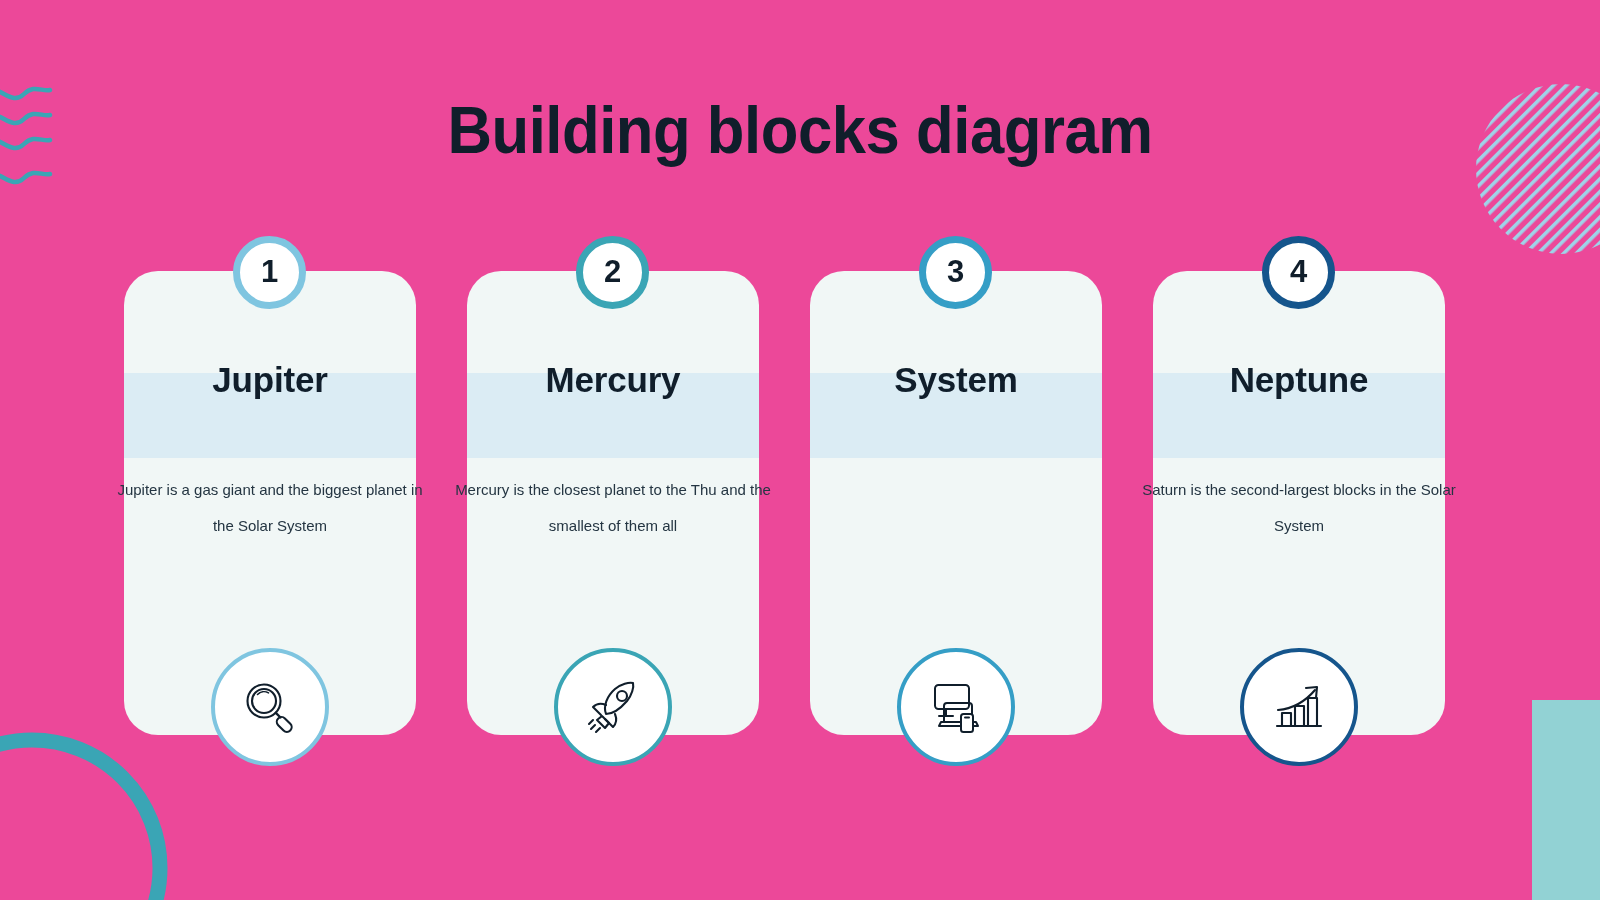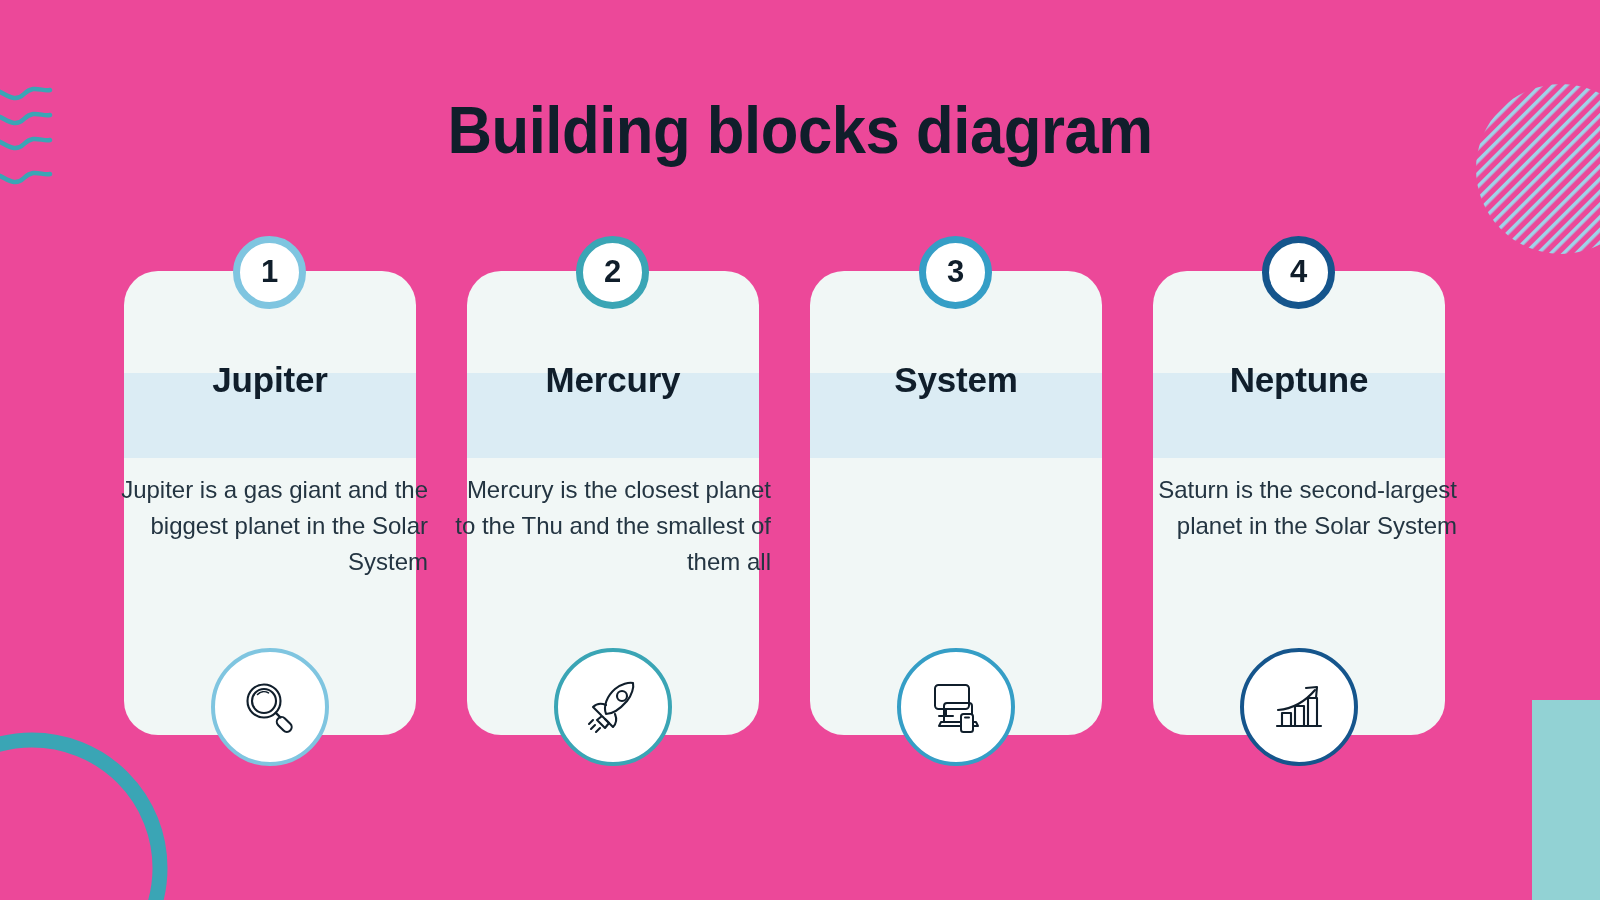--- a/index.html
+++ b/index.html
@@ -99,22 +99,22 @@
     line-height: 56px;
     font-weight: 700;
     color: #101e2b;
     letter-spacing: -0.2px;
   }
   .card-desc {
     position: absolute;
     left: -12px;
     top: 236px;
     width: 316px;
-    text-align: right;
-    font-size: 24px;
+    text-align: center;
+    font-size: 15px;
     line-height: 36px;
     font-weight: 400;
     color: #243542;
   }
 
   
   .badge {
     position: absolute;
     left: 109px;
     top: 0px;
@@ -258,21 +258,21 @@
           </g>
         </svg>
       </div>
     </div>
 
     <div class="card">
       <div class="card-body">
         <div class="card-band"></div>
       </div>
       <div class="card-title">Neptune</div>
-      <div class="card-desc">Saturn is the second-largest planet in the Solar System</div>
+      <div class="card-desc">Saturn is the second-largest blocks in the Solar System</div>
       <div class="badge" style="border-color:#15558c">
         <span class="badge-num">4</span>
       </div>
       <div class="icon-circle" style="border-color:#15558c">
         <svg width="62" height="62" viewBox="0 0 62 62">
           <g fill="none" stroke="#101e2b" stroke-width="2.1" stroke-linecap="round" stroke-linejoin="round">
             <path d="M9 50 H 53"></path>
             <rect x="14" y="37" width="9" height="13"></rect>
             <rect x="27" y="30" width="9" height="20"></rect>
             <rect x="40" y="22" width="9" height="28"></rect>

